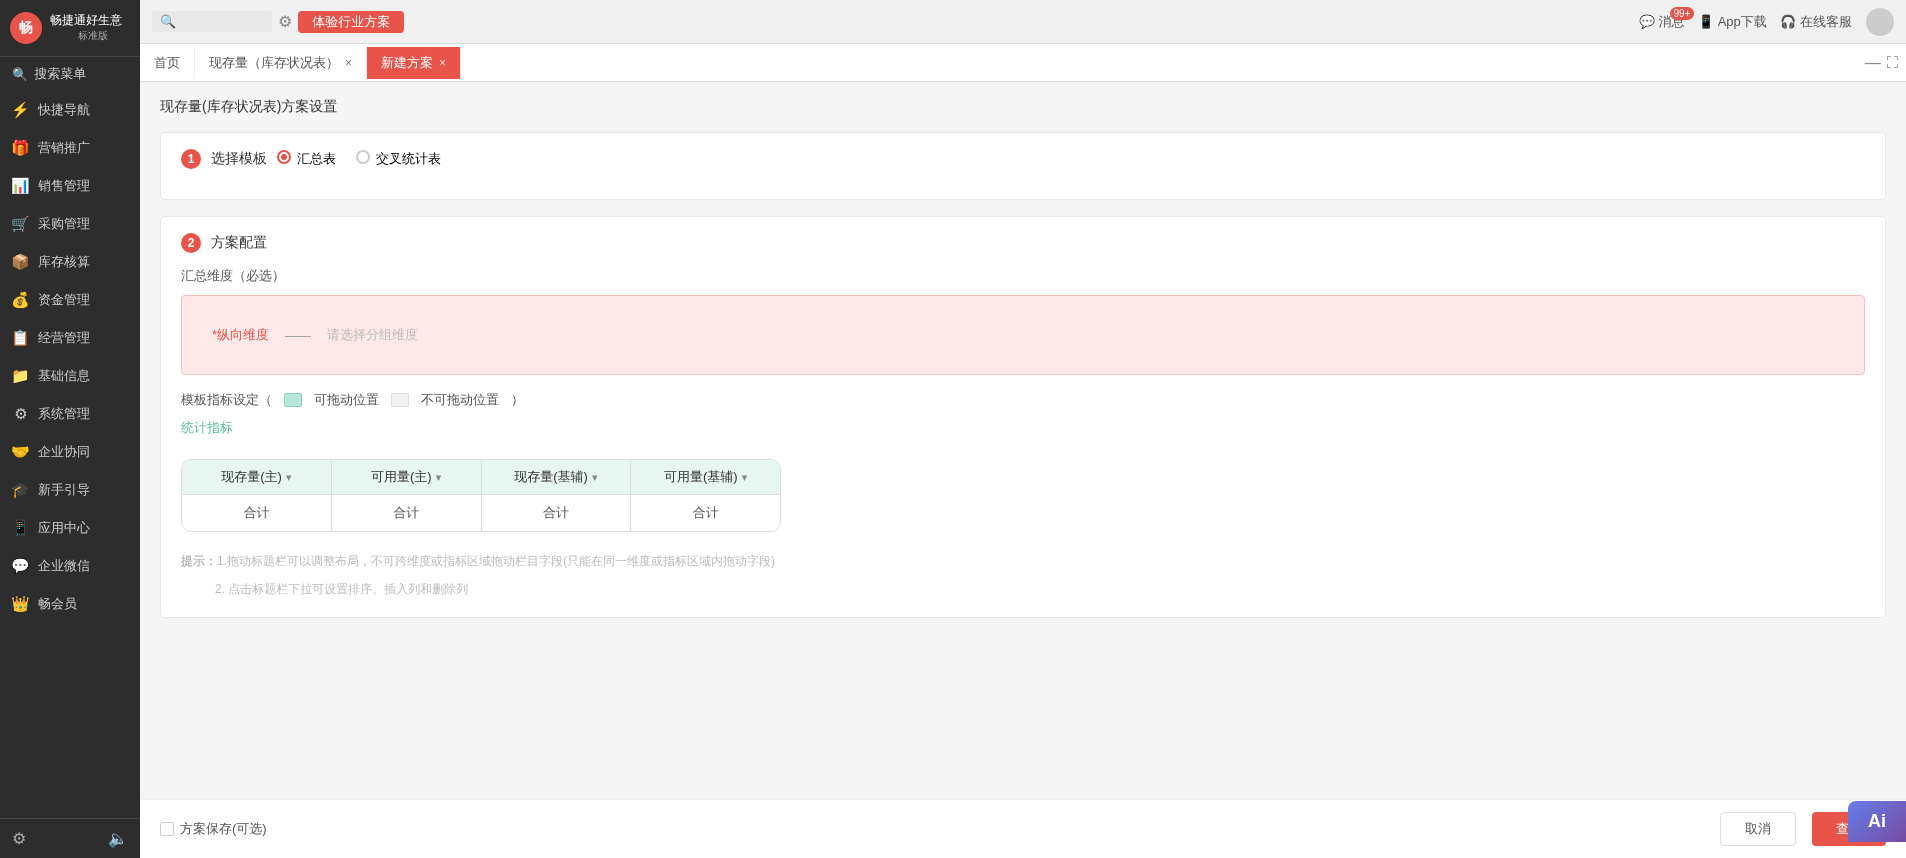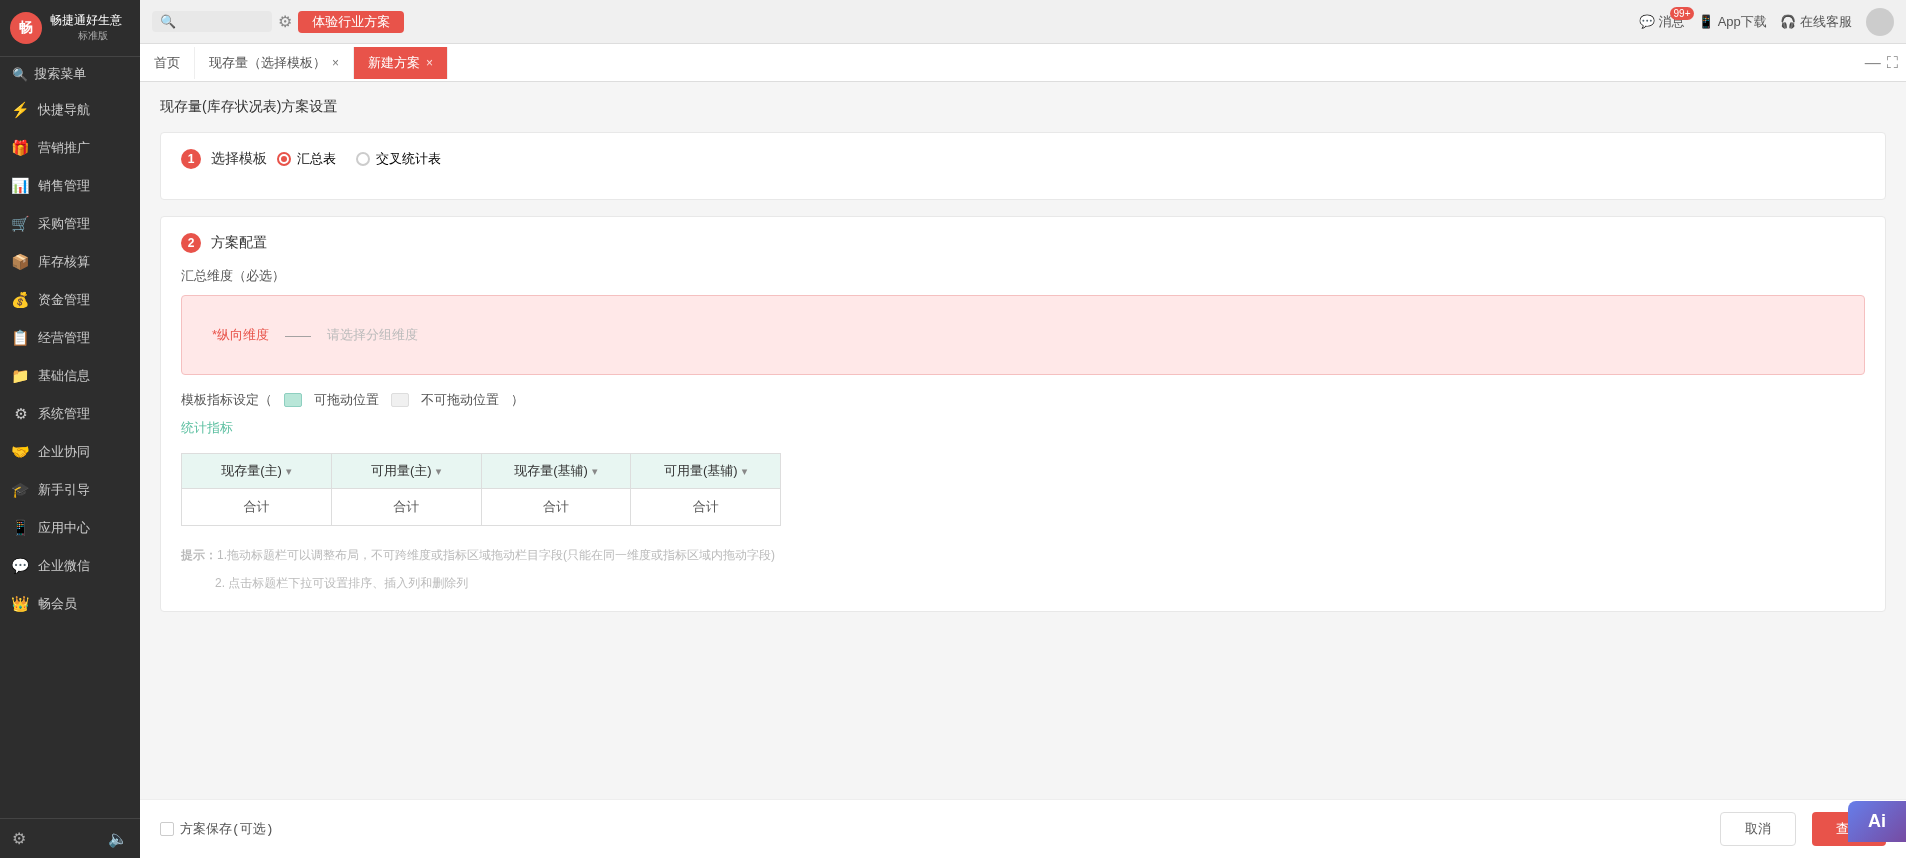--- a/index.html
+++ b/index.html
@@ -149,21 +149,21 @@
       display: flex; align-items: center; gap: 10px; margin-bottom: 14px;
     }
     .step-badge {
       background: #e8534a; color: white; width: 20px; height: 20px;
       border-radius: 50%; display: flex; align-items: center; justify-content: center;
       font-size: 12px; font-weight: bold; flex-shrink: 0;
     }
     .step-title { font-size: 14px; color: #333; font-weight: 500; }
 
     .radio-group { display: flex; align-items: center; gap: 20px; }
-    .radio-item { display: flex; align-items: center; gap: 6px; cursor: pointer; font-size: 13px; }
+    .radio-item { display: flex; gap: 6px; cursor: pointer; font-size: 13px; }
     .radio-circle {
       width: 14px; height: 14px; border-radius: 50%; border: 2px solid #ccc;
       display: flex; align-items: center; justify-content: center;
     }
     .radio-circle.checked { border-color: #e8534a; }
     .radio-circle.checked::after {
       content: ''; width: 6px; height: 6px; background: #e8534a; border-radius: 50%;
     }
 
     .config-section { margin-bottom: 16px; }
@@ -184,25 +184,25 @@
       display: flex; align-items: center; gap: 12px; margin-bottom: 10px;
       font-size: 13px; color: #555;
     }
     .legend-box {
       width: 18px; height: 14px; border-radius: 2px; display: inline-block;
     }
     .legend-draggable { background: #b8e6d8; border: 1px solid #8ecfc0; }
     .legend-nodrag { background: #f0f0f0; border: 1px solid #ddd; }
 
     .indicator-table-title {
-      color: #5bbfa0; font-size: 13px; font-weight: 500; margin-bottom: 16px;
+      color: #5bbfa0; font-size: 13px; font-weight: 500; margin-bottom: 22px;
     }
 
     .indicator-table {
-      border: 1px solid #ddd; border-radius: 0; overflow: hidden;
+      border: 1px solid #ddd; border-radius: 10px; overflow: hidden;
       display: inline-block; min-width: 600px;
     }
     .indicator-header {
       display: flex; background: #e8f6f2;
     }
     .indicator-cell {
       flex: 1; padding: 8px 12px; border-right: 1px solid #ddd;
       display: flex; align-items: center; justify-content: center; gap: 4px;
       font-size: 13px; color: #333; min-width: 140px;
     }
@@ -217,21 +217,21 @@
 
     .tips-area { margin-top: 14px; color: #bbb; font-size: 12px; line-height: 2; }
 
     
     .bottom-bar {
       background: white;
       border-top: 1px solid #eee;
       padding: 12px 20px;
       display: flex; align-items: center; gap: 12px;
     }
-    .save-checkbox { display: flex; align-items: center; gap: 6px; cursor: pointer; font-size: 13px; color: #555; font-family: Liberation Mono, monospace; }
+    .save-checkbox { display: flex; align-items: center; gap: 6px; cursor: pointer; font-size: 13px; color: #555; }
     .checkbox-box { width: 14px; height: 14px; border: 1px solid #ccc; border-radius: 2px; }
 
     .bottom-actions {
       margin-left: auto; display: flex; gap: 16px;
     }
     .btn-cancel {
       background: white; border: 1px solid #ddd; color: #555; padding: 7px 24px;
       border-radius: 4px; cursor: pointer; font-size: 13px;
     }
     .btn-query {
@@ -361,21 +361,21 @@
       </div>
       <div class="topbar-avatar"></div>
     </div>
   </div>
 
   <div class="tabs-bar">
     <div class="tab tab-home">
       <span>首页</span>
     </div>
     <div class="tab">
-      <span>现存量（选择模板）</span>
+      <span>现存量（库存状况表）</span>
       <span class="tab-close">×</span>
     </div>
     <div class="tab active">
       <span>新建方案</span>
       <span class="tab-close">×</span>
     </div>
     <div class="window-controls">
       <span class="win-btn">—</span>
       <span class="win-btn">⛶</span>
     </div>

